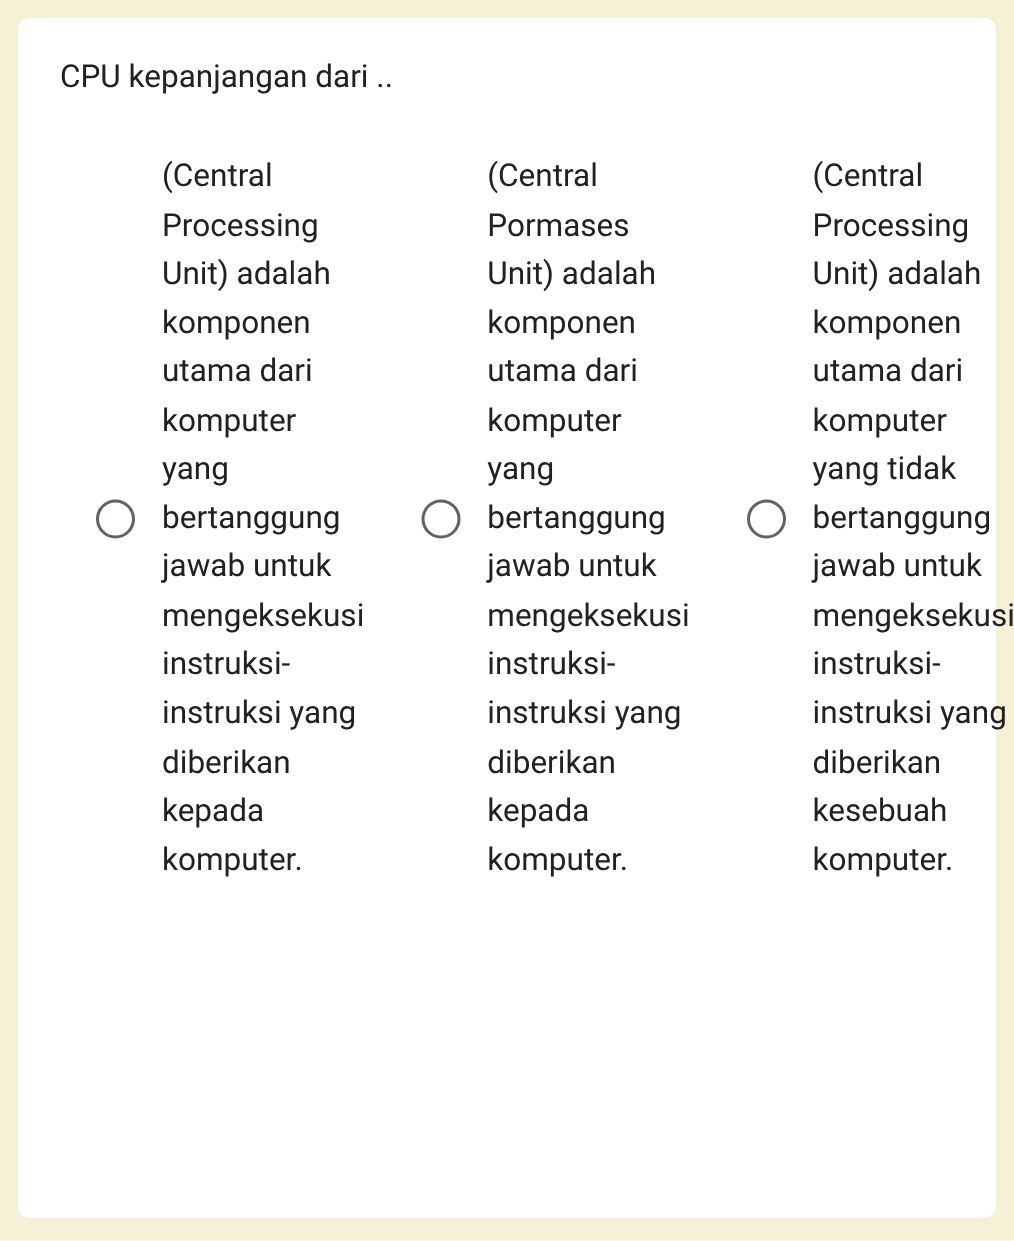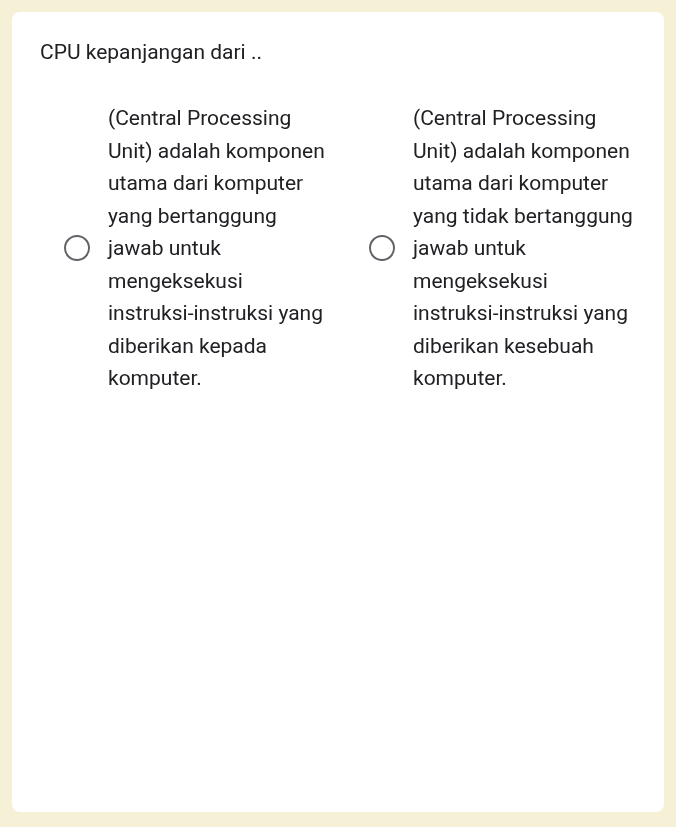--- a/index.html
+++ b/index.html
@@ -60,20 +60,24 @@
 
 <div class="card">
   <div class="question-title">CPU kepanjangan dari ..</div>
   <div class="options">
 
     <label class="option">
       <span class="radio-circle"></span>
       <span class="option-text">(Central Processing Unit) adalah komponen utama dari komputer yang bertanggung jawab untuk mengeksekusi instruksi-instruksi yang diberikan kepada komputer.</span>
     </label>
 
+    <label class="option">
+      <span class="radio-circle"></span>
+      <span class="option-text">(Central Pormases Unit) adalah komponen utama dari komputer yang bertanggung jawab untuk mengeksekusi instruksi-instruksi yang diberikan kepada komputer.</span>
+    </label>
 
     <label class="option">
       <span class="radio-circle"></span>
       <span class="option-text">(Central Processing Unit) adalah komponen utama dari komputer yang tidak bertanggung jawab untuk mengeksekusi instruksi-instruksi yang diberikan kesebuah komputer.</span>
     </label>
 
   </div>
 </div>
 
 </body></html>

